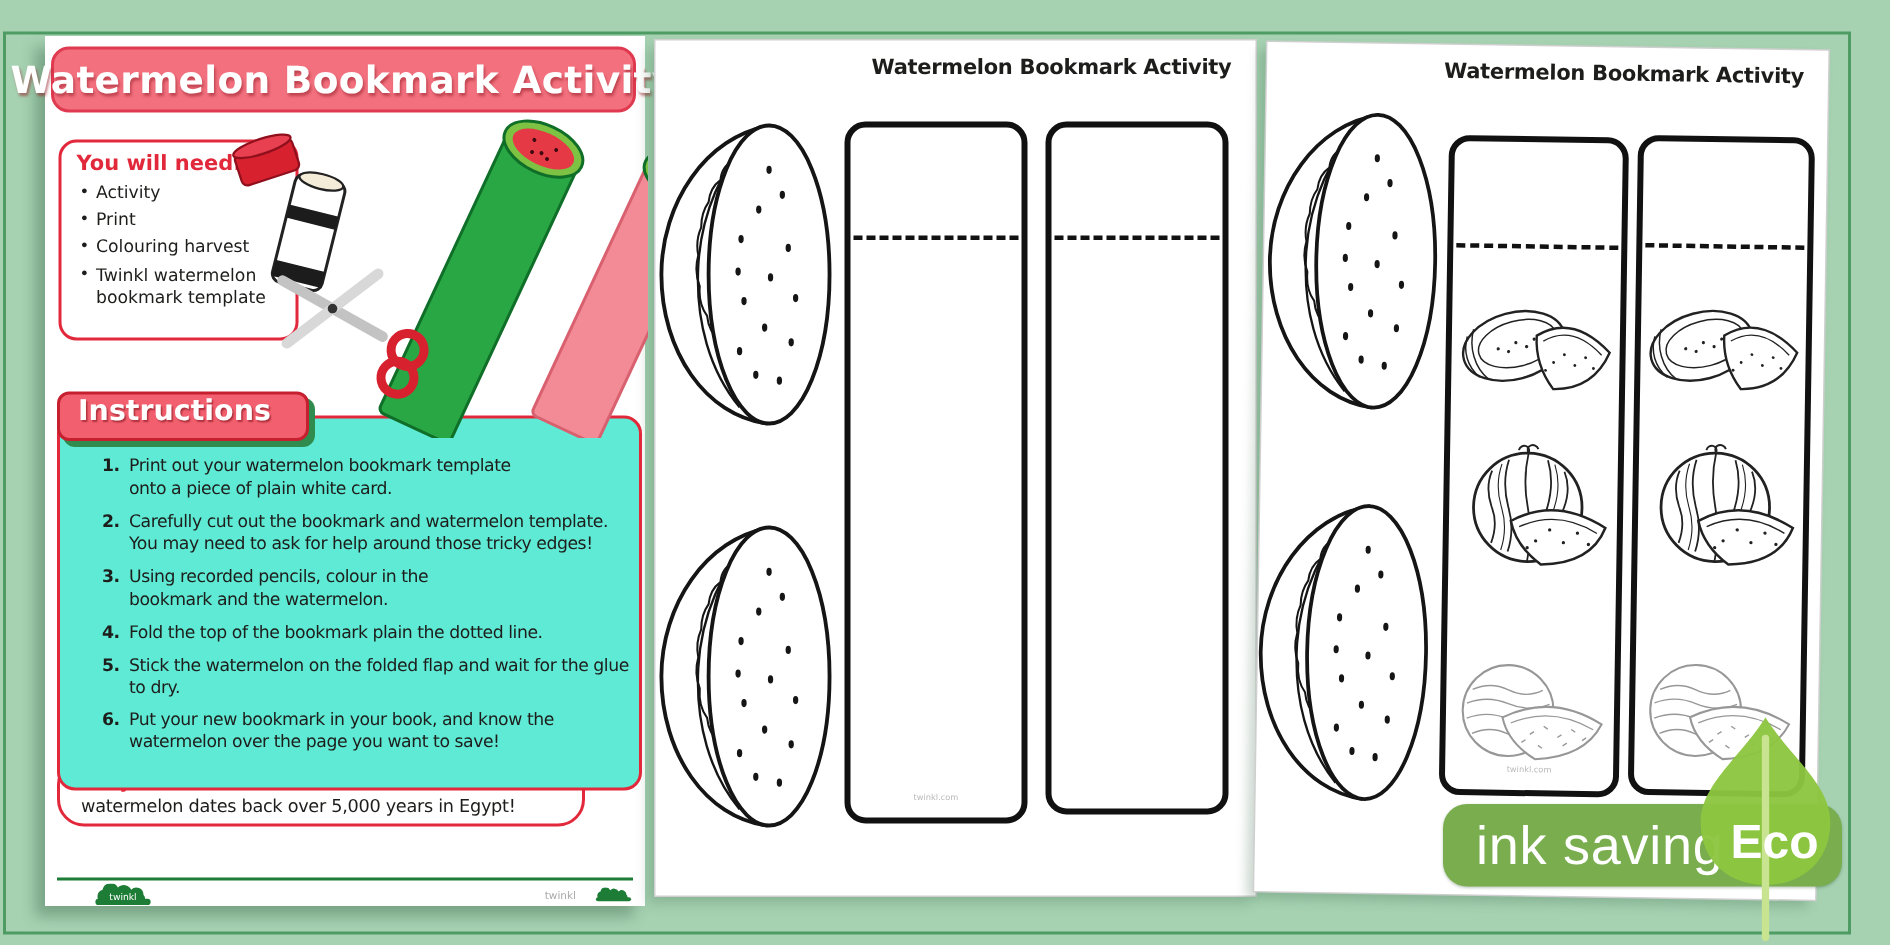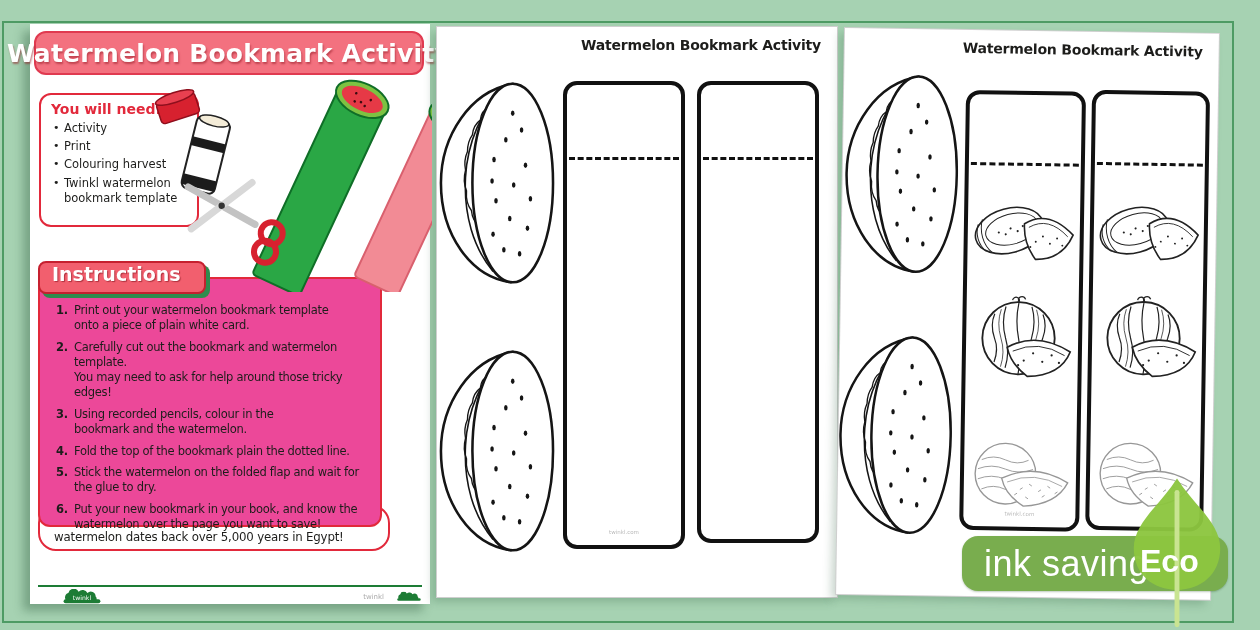--- a/index.html
+++ b/index.html
@@ -21,21 +21,21 @@
   .need-heading { color:#e2293b; font-weight:bold; font-size:14px; margin-bottom:4px; }
   ul.need-list { list-style:none; }
   ul.need-list li { position:relative; padding-left:13px; font-size:11.5px; line-height:1.32; margin-bottom:3px; }
   ul.need-list li::before { content:"•"; position:absolute; left:2px; top:0; font-size:11px; }
 
   .illustration { position:absolute; left:100px; top:18px; width:302px; height:250px; z-index:3; }
 
   .instr-banner { position:absolute; left:8px; top:237px; width:168px; height:33px; background:#f25f6e; border:2px solid #c6202f; border-radius:8px; box-shadow:4px 4px 0 #2f8c4e; display:flex; align-items:flex-start; padding-left:12px; z-index:4; }
   .instr-banner span { color:#fff; font-weight:bold; font-size:19px; text-shadow:1px 1px 1px rgba(130,20,30,.6); }
 
-  .instr-box { position:absolute; left:8px; top:253px; width:344px; height:250px; border:2.5px solid #e2293b; border-radius:12px; background:#ec4899; z-index:1; padding:24px 6px 4px 10px; }
+  .instr-box { position:absolute; left:8px; top:253px; width:390px; height:250px; border:2.5px solid #e2293b; border-radius:12px; background:#5eead4; z-index:1; padding:24px 6px 4px 22px; }
   ol.steps { list-style:none; counter-reset:step; }
   ol.steps li { position:relative; padding-left:24px; font-size:11.5px; letter-spacing:-.3px; line-height:1.3; margin-bottom:7px; }
   ol.steps li::before { counter-increment:step; content:counter(step) "."; position:absolute; left:6px; top:0; font-weight:bold; }
   .step-text { white-space:pre-line; }
 
   .dyk-box { position:absolute; left:8px; top:481px; width:352px; height:46px; border:2.5px solid #e2293b; border-radius:18px; background:#fff; padding:7px 14px; font-size:11.8px; line-height:1.35; letter-spacing:-.2px; }
   .dyk-label { color:#e2293b; font-weight:bold; }
 
   .footer-rule { position:absolute; left:8px; right:8px; top:561px; border-top:2px solid #1d7c35; }
   .footer-logo-left { position:absolute; left:10px; top:565px; }
@@ -47,21 +47,21 @@
   .melon { position:absolute; }
   .bookmark { position:absolute; border:4px solid #111; border-radius:14px; background:#fff; }
   .fold-line { position:absolute; left:2px; right:2px; border-top:3px dashed #111; }
   .bm-watermark { position:absolute; bottom:10px; left:0; right:0; text-align:center; font-size:5.5px; color:#b9b9b9; }
   .combo { position:absolute; }
 
   
   .eco-badge { position:absolute; left:962px; top:536px; width:266px; height:55px; background:#79ad4e; border-radius:16px; z-index:20; display:flex; align-items:center; box-shadow:0 1px 2px rgba(40,80,40,.3); }
   .eco-badge .ink-text { color:#fff; font-family:"Liberation Sans", sans-serif; font-size:36px; padding-left:22px; letter-spacing:.5px; }
   .eco-leaf { position:absolute; left:1128px; top:477px; z-index:21; }
-  .eco-word { position:absolute; left:1140px; top:543px; width:86px; text-align:left; color:#fff; font-family:"Liberation Sans", sans-serif; font-weight:bold; font-size:32px; z-index:22; }
+  .eco-word { position:absolute; left:1140px; top:543px; width:86px; text-align:center; color:#fff; font-family:"Liberation Sans", sans-serif; font-weight:bold; font-size:32px; z-index:22; }
 </style>
 </head>
 <body>
 
 <svg width="0" height="0" style="position:absolute" aria-hidden="true">
   <defs>
     <symbol id="melon-half" viewBox="0 0 120 212">
       <path d="M78,5 C34,12 4,58 4,106 C4,158 34,202 76,207" fill="#fff" stroke="#151515" stroke-width="2.6"></path>
       <path d="M64,14 C46,32 31,64 29,100 C27,138 37,172 57,196" fill="none" stroke="#151515" stroke-width="1.6"></path>
       <path d="M60,18 q-7,5 -7,11 q-8,3 -9,13 q-7,5 -8,15 q-5,7 -5,17 q-4,9 -2,19 q-3,11 1,21 q-1,12 5,20 q1,11 9,17 q3,9 11,13" fill="none" stroke="#151515" stroke-width="1.4"></path>

